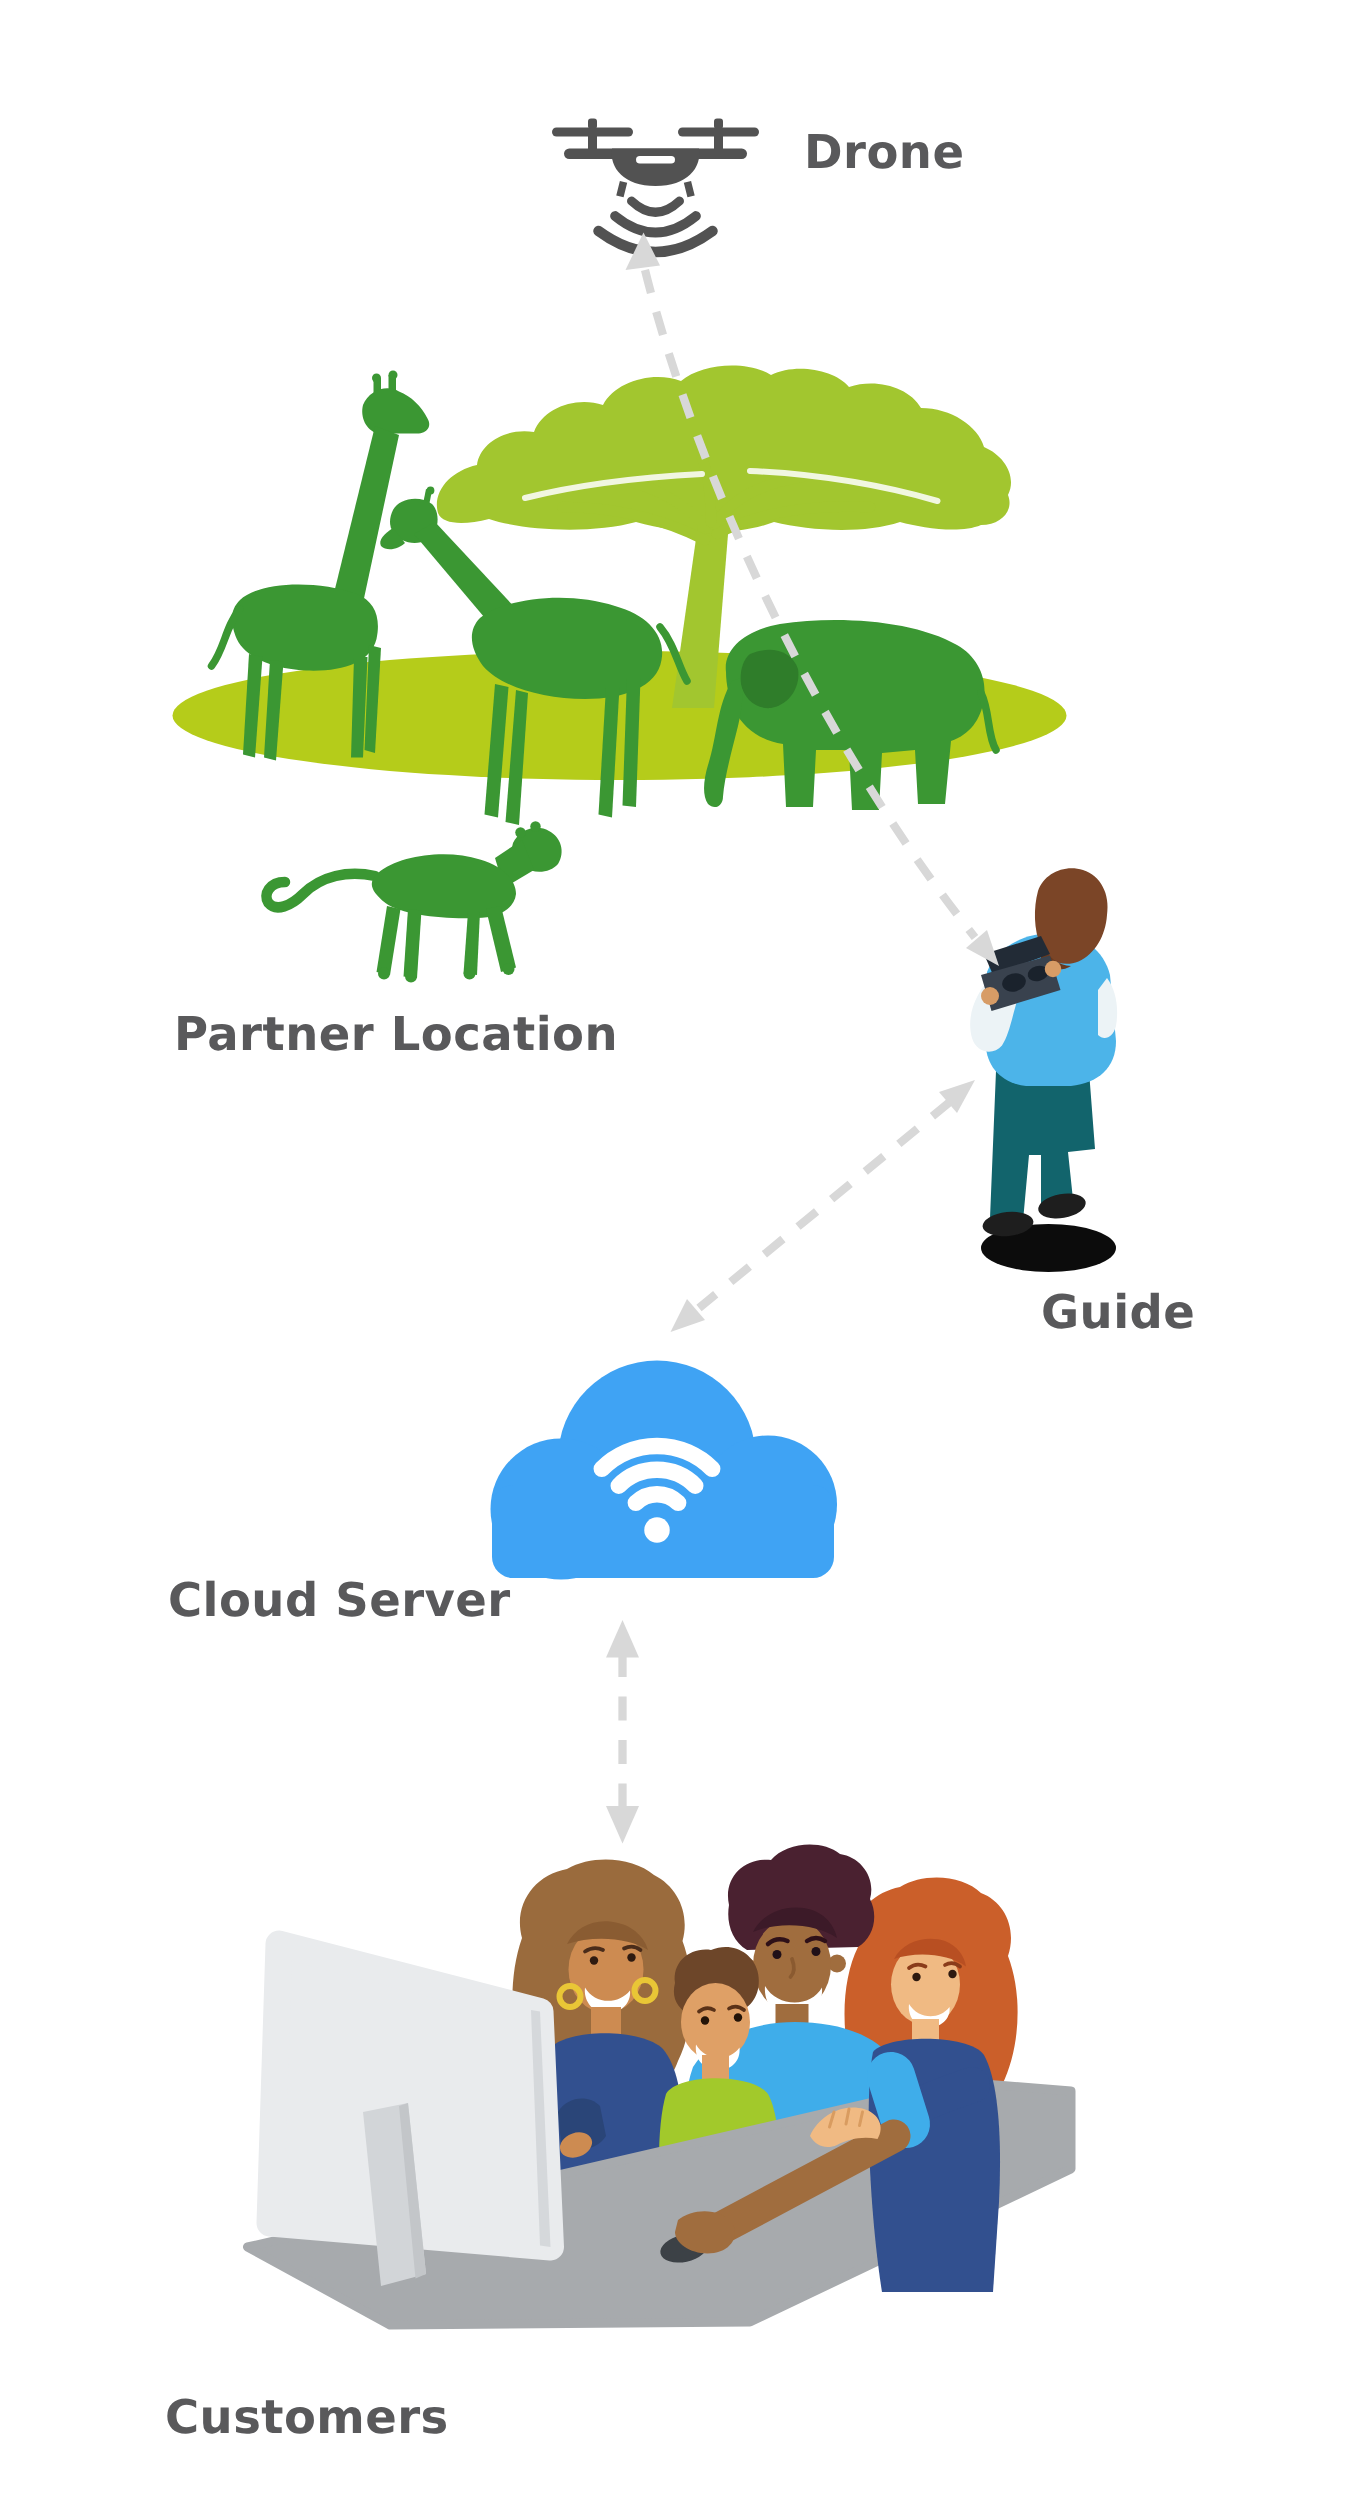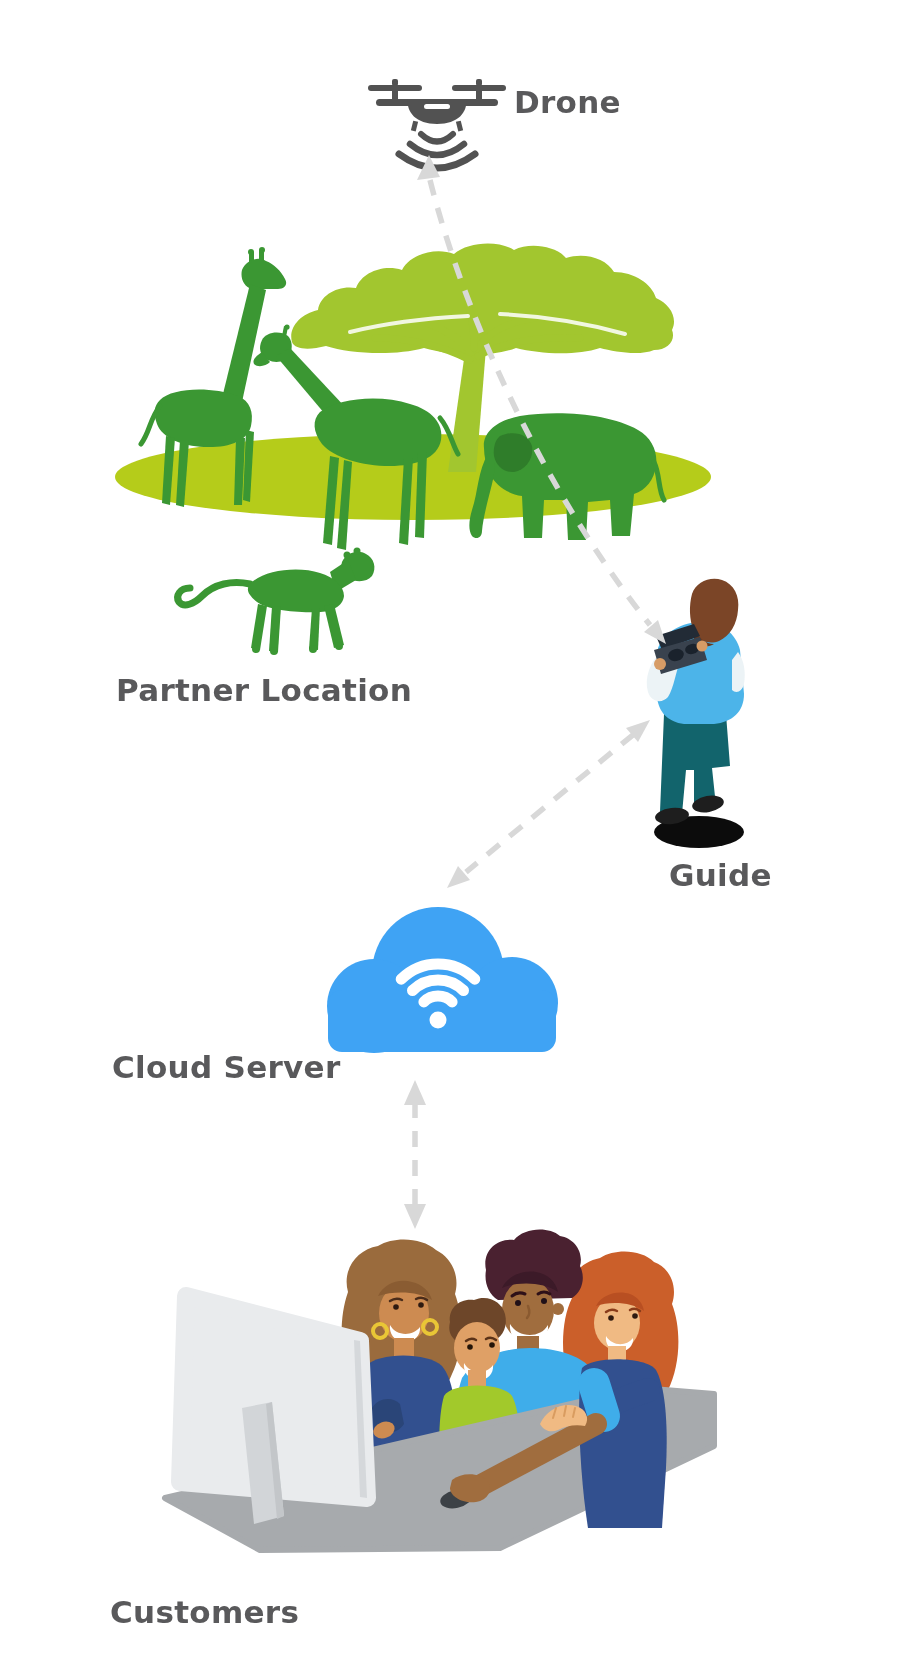--- a/index.html
+++ b/index.html
@@ -13,23 +13,23 @@
   .canvas svg{position:absolute;left:0;top:0;}
   .lbl{
     position:absolute;
     font-weight:700;
     font-size:31px;
     line-height:1.1;
     color:#59595b;
     letter-spacing:0.3px;
     white-space:nowrap;
   }
-  #lbl-drone{left:514px;top:85px;text-align:center;}
+  #lbl-drone{left:536px;top:85px;text-align:center;}
   #lbl-partner{left:116px;top:673px;}
-  #lbl-guide{left:669px;top:858px;}
+  #lbl-guide{left:694px;top:858px;}
   #lbl-cloud{left:112px;top:1050px;text-align:right;}
   #lbl-customers{left:110px;top:1595px;}
 </style>
 </head>
 <body>
 
 <div class="canvas">
 
 <svg width="902" height="1678" viewBox="0 0 902 1678" xmlns="http://www.w3.org/2000/svg">
 

